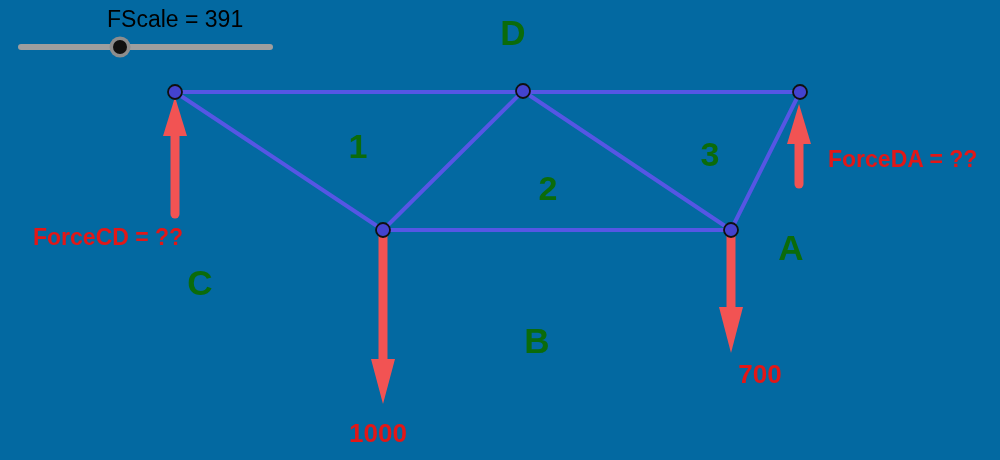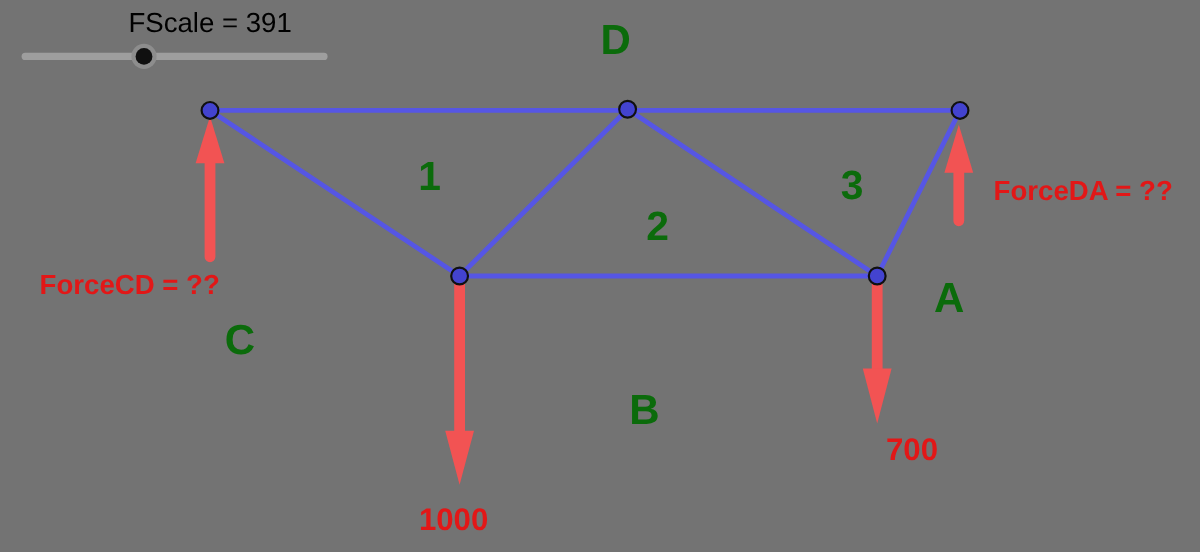--- a/index.html
+++ b/index.html
@@ -4,21 +4,21 @@
 <style>
   html, body {
     margin: 0;
     padding: 0;
     background: #ffffff;
   }
   #app {
     position: relative;
     width: 1000px;
     height: 460px;
-    background: #737373;
+    background: #0369a1;
     overflow: hidden;
     font-family: "Liberation Sans", sans-serif;
   }
   svg { display: block; }
 
   .member {
     stroke: var(--blue, #5656e4);
     stroke-width: 4;
     stroke-linecap: round;
     fill: none;

